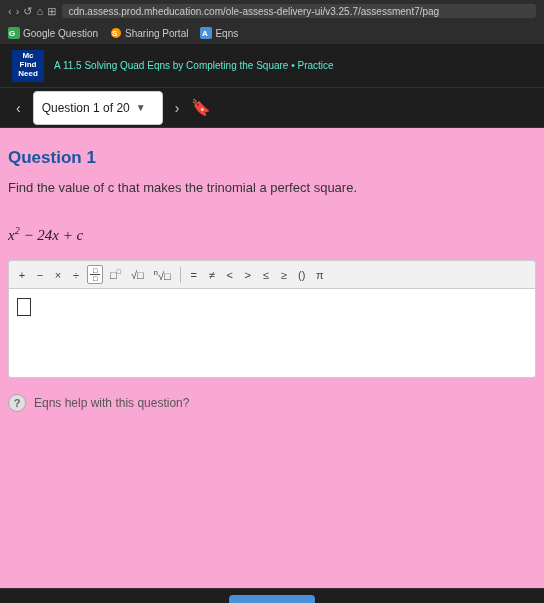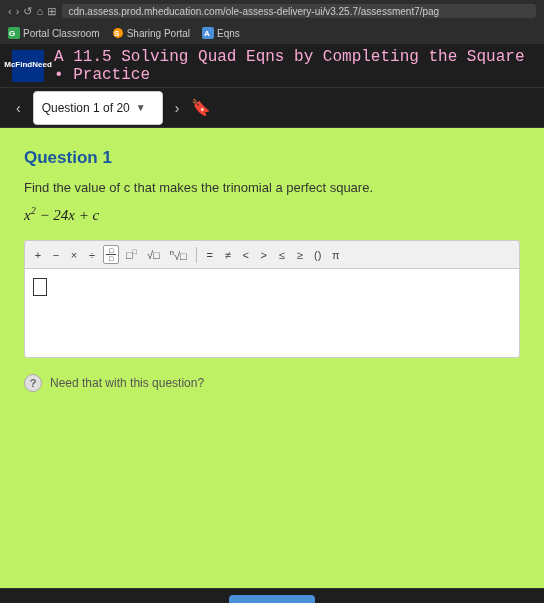--- a/index.html
+++ b/index.html
@@ -80,29 +80,29 @@
       border-bottom: 1px solid #333;
     }
     .mc-graw-logo {
       background: #003087;
       color: white;
       font-size: 8px;
       font-weight: bold;
       width: 32px;
       height: 32px;
       display: flex;
+      flex-direction: column;
       align-items: center;
       justify-content: center;
       line-height: 1.1;
     }
     .app-title {
-      color: #f9a8d4;
-      font-size: 16px;
+      color: #5eead4;
+      font-size: 10px;
       font-weight: 500;
-      font-family: Liberation Mono, monospace;
     }
 
     
     .question-nav-bar {
       background: #1e1e1e;
       height: 40px;
       display: flex;
       align-items: center;
       padding: 0 12px;
       gap: 8px;
@@ -136,34 +136,34 @@
       font-size: 10px;
     }
     .bookmark-flag {
       color: #ccc;
       font-size: 16px;
       cursor: pointer;
     }
 
     
     .main-content {
-      background: #bef264;
-      padding: 20px 24px;
+      background: #f9a8d4;
+      padding: 20px 8px;
       min-height: 460px;
     }
     .question-title {
       color: #1a56a0;
       font-size: 17px;
       font-weight: bold;
       margin-bottom: 12px;
     }
     .question-instruction {
       color: #333;
       font-size: 13px;
-      margin-bottom: 10px;
+      margin-bottom: 30px;
     }
     .math-expression {
       color: #222;
       font-size: 15px;
       font-style: italic;
       margin-bottom: 16px;
       font-family: 'Times New Roman', serif;
     }
     .math-expression sup {
       font-size: 10px;
@@ -300,21 +300,21 @@
 </div>
 
 <div class="bookmarks-bar">
   <div class="bookmark-item">
     <div class="bookmark-icon">
       <svg width="12" height="12" viewBox="0 0 12 12">
         <rect width="12" height="12" rx="2" fill="#34A853"></rect>
         <text x="1" y="9" font-size="8" fill="white" font-weight="bold">G</text>
       </svg>
     </div>
-    <span>Portal Classroom</span>
+    <span>Google Question</span>
   </div>
   <div class="bookmark-item">
     <div class="bookmark-icon">
       <svg width="12" height="12" viewBox="0 0 12 12">
         <circle cx="6" cy="6" r="5" fill="#ff9800"></circle>
         <text x="2" y="9" font-size="8" fill="white" font-weight="bold">S</text>
       </svg>
     </div>
     <span>Sharing Portal</span>
   </div>
@@ -380,19 +380,19 @@
   </div>
 
   <div class="answer-input-area">
     <span class="answer-cursor-block"></span>
   </div>
 
   <div class="help-section">
     <div class="help-icon">
       <span>?</span>
     </div>
-    <span>Need that with this question?</span>
+    <span>Eqns help with this question?</span>
   </div>
 </div>
 
 <div class="footer-bar">
   <button class="submit-btn">Submit</button>
 </div>
 
 </body></html>

